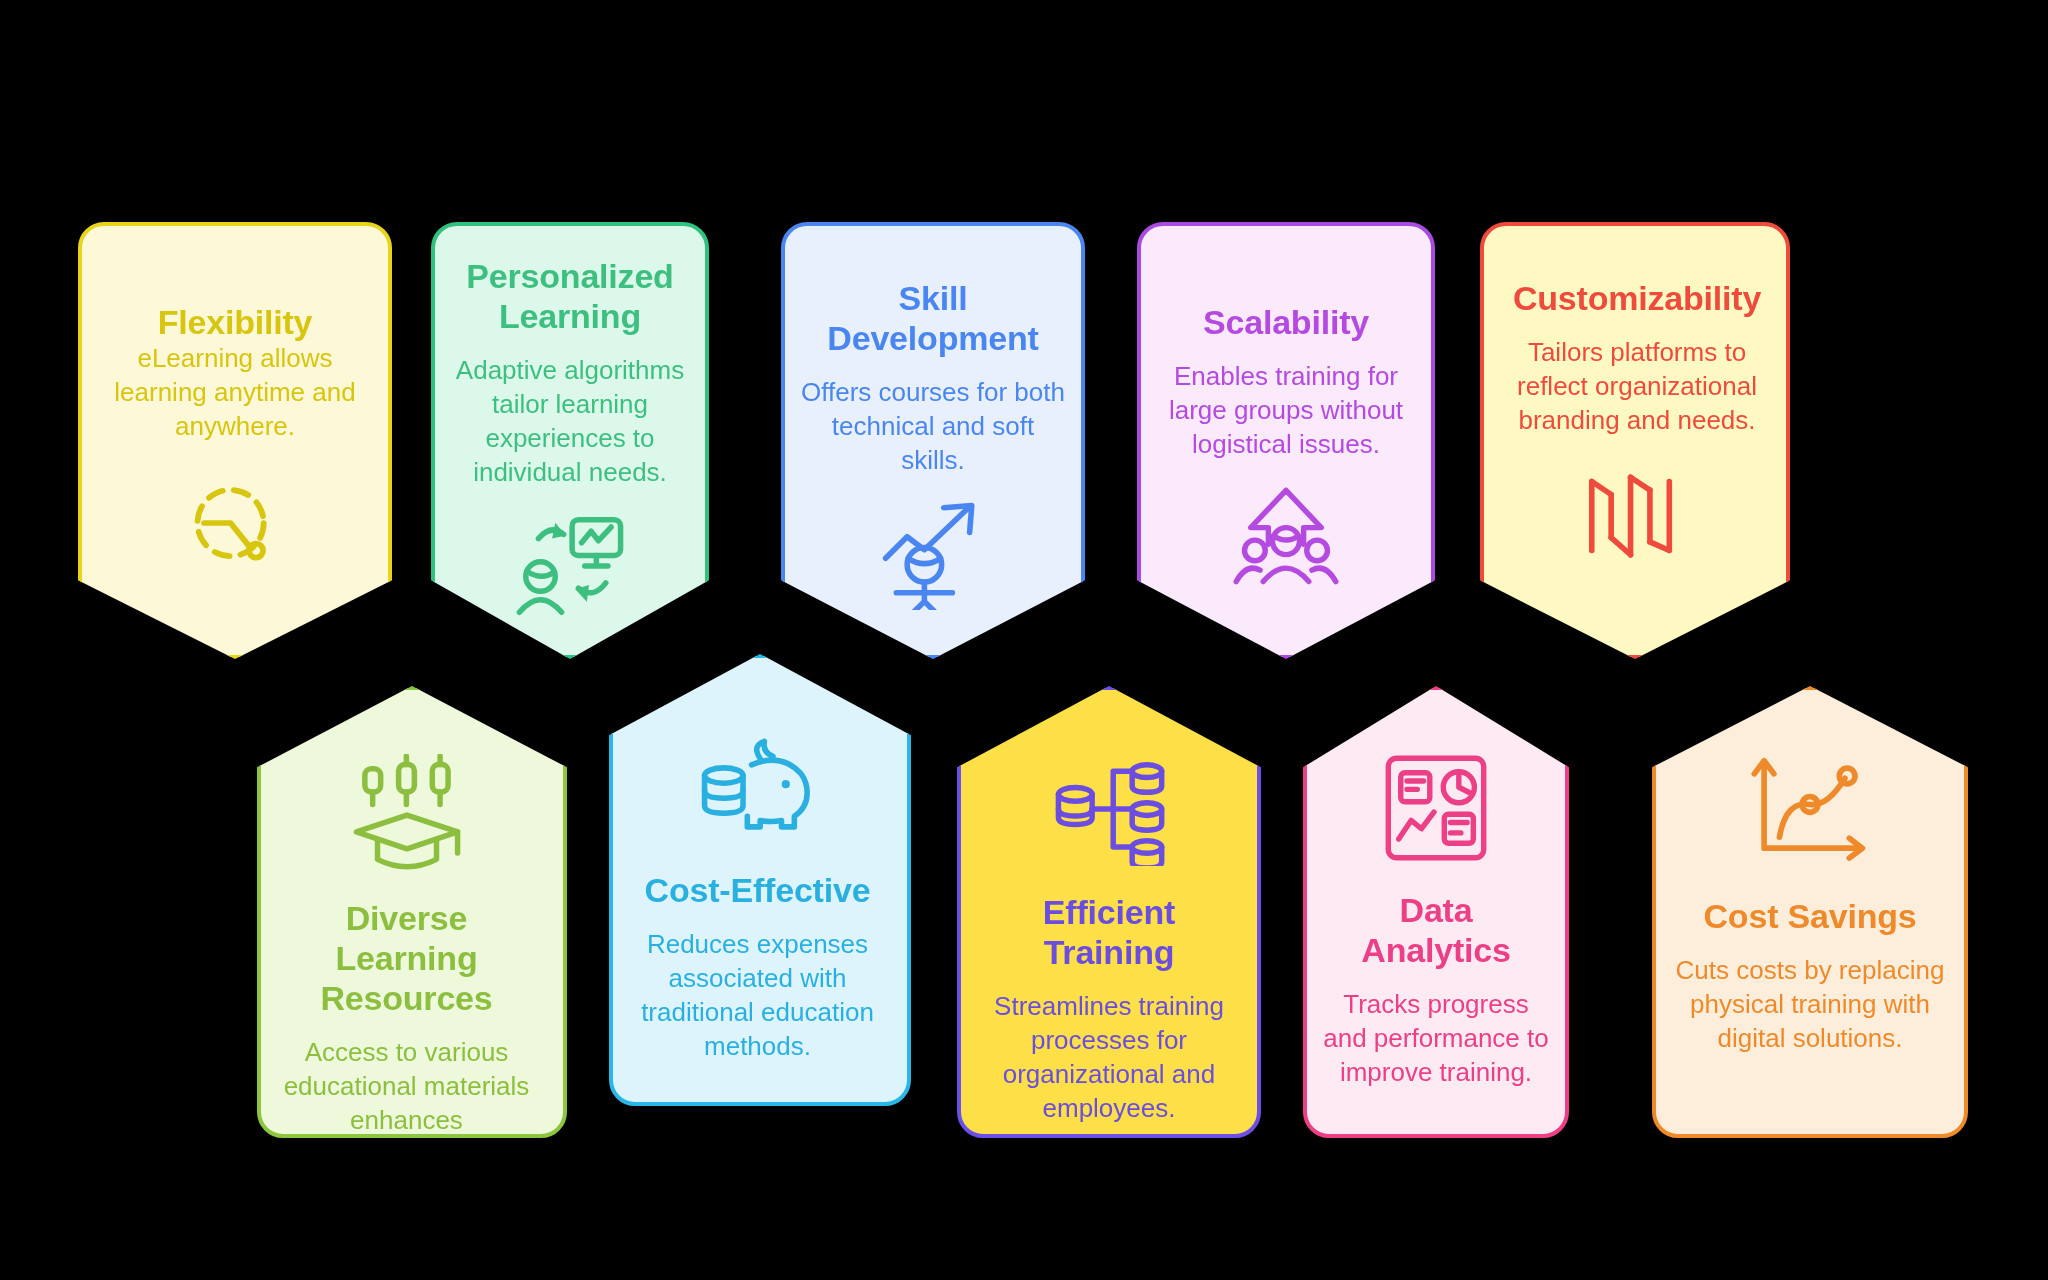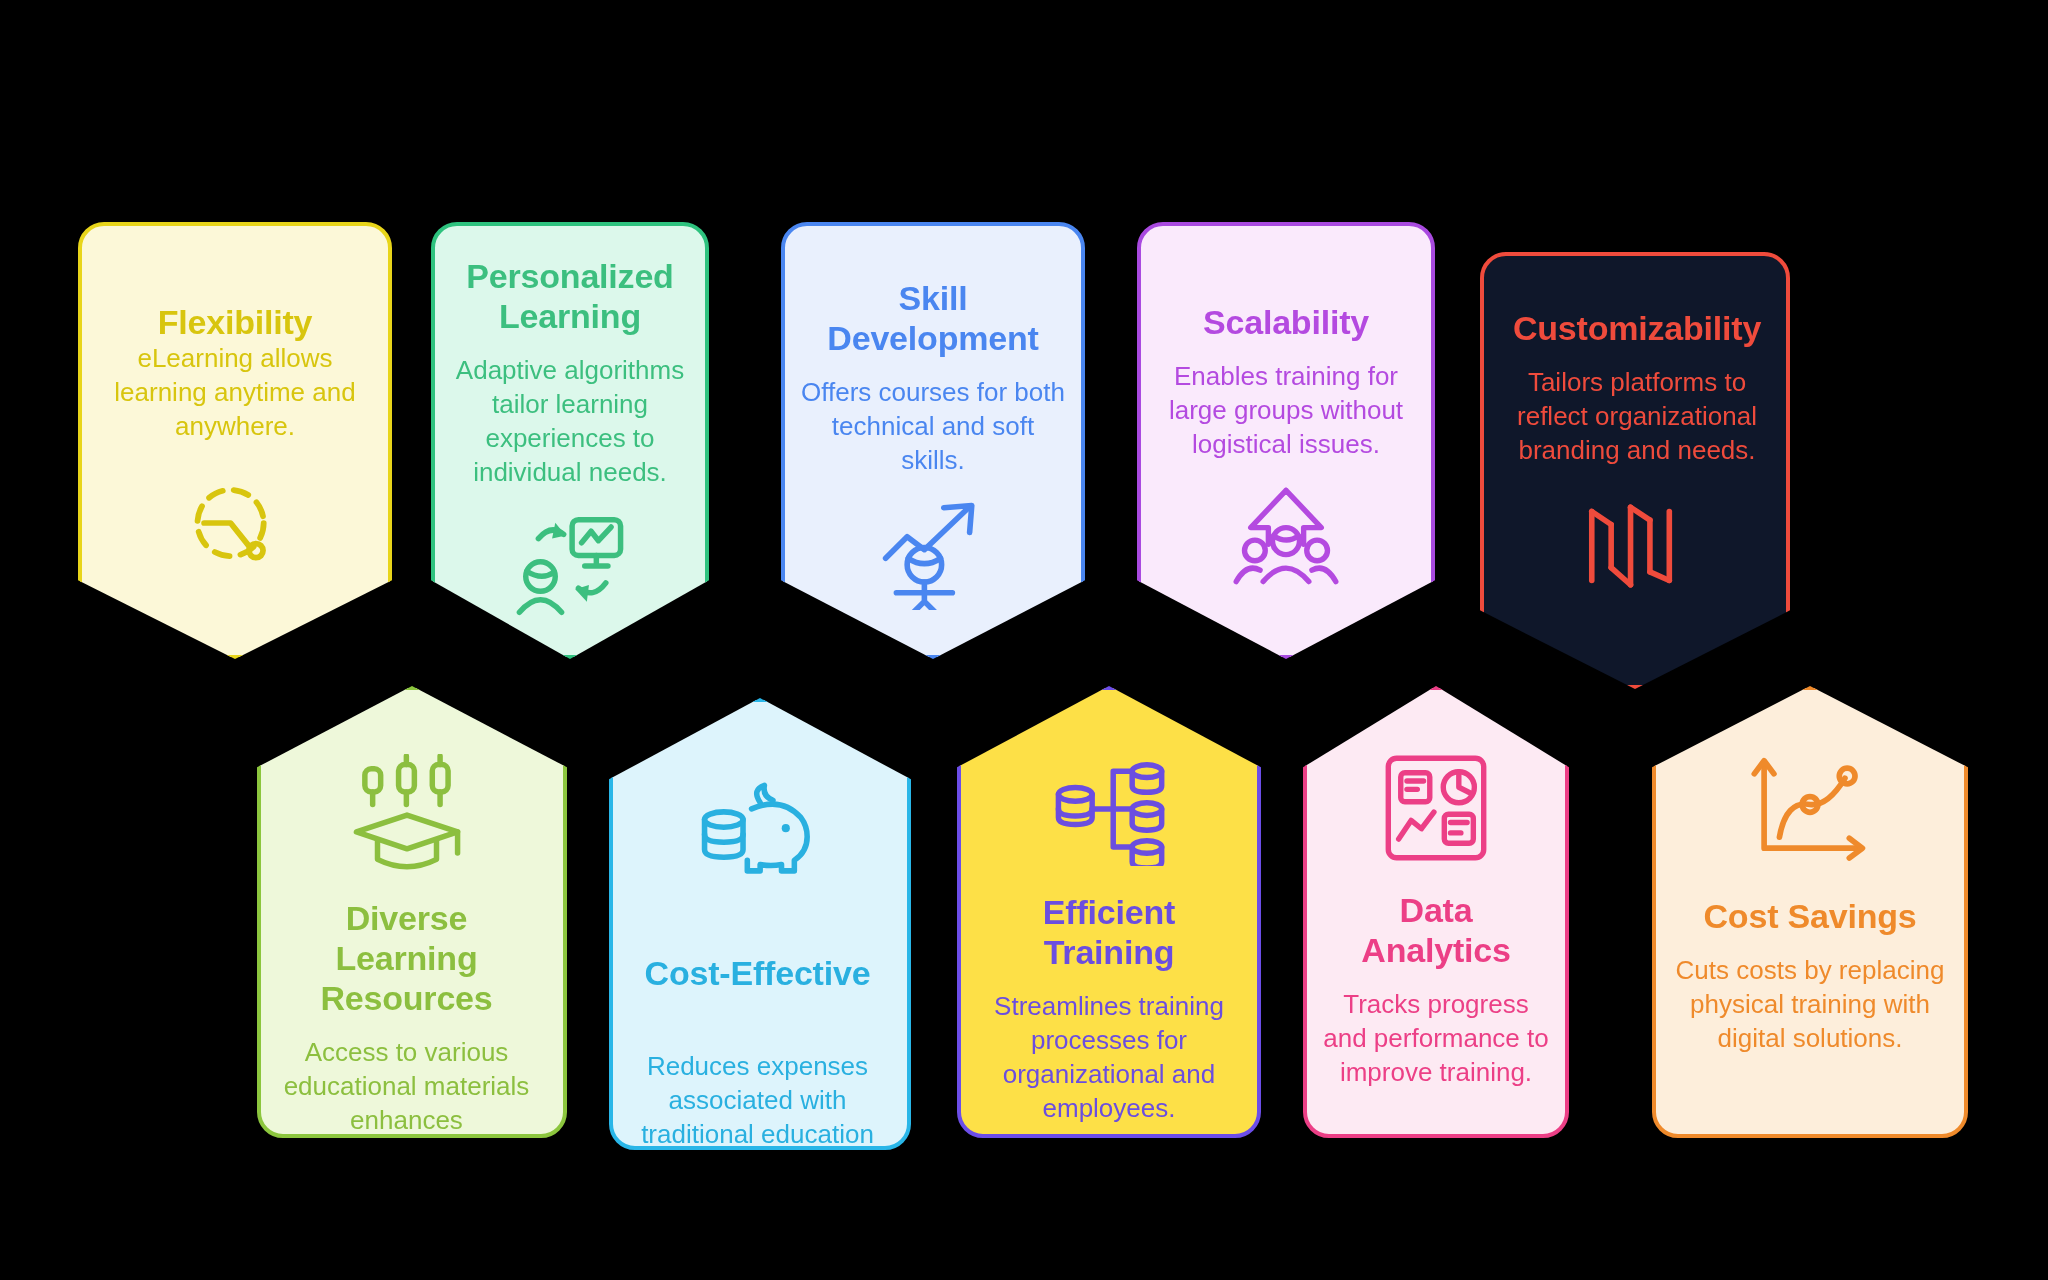--- a/index.html
+++ b/index.html
@@ -110,21 +110,21 @@
         <circle cx="27" cy="27.5" r="6.5" stroke="#b44ae0" fill="none" stroke-width="2.6" stroke-linecap="round" stroke-linejoin="round"></circle>
         <path d="M21 25 q6.5 4 12 0" stroke="#b44ae0" fill="none" stroke-width="2.6" stroke-linecap="round" stroke-linejoin="round"></path>
         <path d="M16 47 q11-13 22 0" stroke="#b44ae0" fill="none" stroke-width="2.6" stroke-linecap="round" stroke-linejoin="round"></path>
         <circle cx="12" cy="32" r="5" stroke="#b44ae0" fill="none" stroke-width="2.6" stroke-linecap="round" stroke-linejoin="round"></circle>
         <path d="M3 47 q5-9 11.5-5.5" stroke="#b44ae0" fill="none" stroke-width="2.6" stroke-linecap="round" stroke-linejoin="round"></path>
         <circle cx="42" cy="32" r="5" stroke="#b44ae0" fill="none" stroke-width="2.6" stroke-linecap="round" stroke-linejoin="round"></circle>
         <path d="M51 47 q-5-9-11.5-5.5" stroke="#b44ae0" fill="none" stroke-width="2.6" stroke-linecap="round" stroke-linejoin="round"></path>
       </svg>
       </div>
     </div>
-    <div class="card top" style="left: 1480px; top: 222px; width: 310px; height: 437px; background: #0f172a; border-color: rgb(239, 75, 60); padding-left: 18px; padding-right: 14px; margin-top: 30px;">
+    <div class="card top" style="left: 1480px; top: 222px; width: 310px; height: 437px; background: #fef9c3; border-color: rgb(239, 75, 60); padding-left: 18px; padding-right: 14px;">
       <div class="card-title" style="color: rgb(239, 75, 60); font-size: 34px; margin-top: 52px;">Customizability</div>
       <div class="card-desc" style="color: rgb(239, 75, 60); font-size: 26px; margin-top: 18px;">Tailors platforms to reflect organizational branding and needs.</div>
       <div class="icon-wrap" style="margin-top: 22px;">
       <svg width="112" height="112" viewBox="0 0 52 40">
         <path d="M5 4 L5 36" stroke="#ef4b3c" fill="none" stroke-width="2.6" stroke-linecap="round" stroke-linejoin="round"></path>
         <path d="M14 10 L14 30" stroke="#ef4b3c" fill="none" stroke-width="2.6" stroke-linecap="round" stroke-linejoin="round"></path>
         <path d="M23 2 L23 38" stroke="#ef4b3c" fill="none" stroke-width="2.6" stroke-linecap="round" stroke-linejoin="round"></path>
         <path d="M32 8 L32 32" stroke="#ef4b3c" fill="none" stroke-width="2.6" stroke-linecap="round" stroke-linejoin="round"></path>
         <path d="M41 4 L41 36" stroke="#ef4b3c" fill="none" stroke-width="2.6" stroke-linecap="round" stroke-linejoin="round"></path>
         <path d="M5 4 L14 10 M14 30 L23 38 M23 2 L32 8 M32 32 L41 36" stroke="#ef4b3c" fill="none" stroke-width="2.6" stroke-linecap="round" stroke-linejoin="round"></path>
@@ -141,21 +141,21 @@
         <rect x="40" y="3" width="7.5" height="13" rx="3" stroke="#8cbf3f" fill="none" stroke-width="2.6" stroke-linecap="round" stroke-linejoin="round"></rect>
         <path d="M43.7 16 L43.7 22 M43.7 3 L43.7 -1" stroke="#8cbf3f" fill="none" stroke-width="2.6" stroke-linecap="round" stroke-linejoin="round"></path>
         <path d="M28 27 L52 35 L28 43 L4 35 Z" stroke="#8cbf3f" fill="none" stroke-width="2.6" stroke-linecap="round" stroke-linejoin="round"></path>
         <path d="M14 39 L14 48 q14 7 28 0 L42 39" stroke="#8cbf3f" fill="none" stroke-width="2.6" stroke-linecap="round" stroke-linejoin="round"></path>
         <path d="M52 35 L52 45" stroke="#8cbf3f" fill="none" stroke-width="2.6" stroke-linecap="round" stroke-linejoin="round"></path>
       </svg>
       </div>
       <div class="card-title" style="color: rgb(140, 191, 63); font-size: 34px; margin-top: 26px;">Diverse Learning Resources</div>
       <div class="card-desc" style="color: rgb(140, 191, 63); font-size: 26px; margin-top: 18px;">Access to various educational materials enhances engagement.</div>
     </div>
-    <div class="card bottom" style="left: 609px; top: 698px; width: 302px; height: 452px; background: rgb(221, 244, 252); border-color: rgb(41, 182, 232); padding-left: 9px; padding-right: 14px; gap: 39px;">
+    <div class="card bottom" style="left: 609px; top: 654px; width: 302px; height: 452px; background: rgb(221, 244, 252); border-color: rgb(41, 182, 232); padding-left: 9px; padding-right: 14px;">
       <div class="icon-wrap" style="margin-top: 62px;">
       <svg width="124" height="124" viewBox="0 0 58 46">
         <path d="M26 15 q14-6 23 4 q3 4 3 9 q0 7-6 11 l0 5 l-6 0 l0-3 q-5 1-10 0 l0 3 l-6 0 l0-5" stroke="#29b0e0" fill="none" stroke-width="2.6" stroke-linecap="round" stroke-linejoin="round"></path>
         <circle cx="42" cy="24" r="1.9" fill="#29b0e0" stroke="none"></circle>
         <path d="M30 12 q-4-6 2-8 q-1 5 4 7" stroke="#29b0e0" fill="none" stroke-width="2.6" stroke-linecap="round" stroke-linejoin="round"></path>
         <ellipse cx="13" cy="20" rx="9" ry="3.6" stroke="#29b0e0" fill="none" stroke-width="2.6" stroke-linecap="round" stroke-linejoin="round"></ellipse>
         <path d="M4 20 L4 27 q0 3.6 9 3.6 q9 0 9-3.6 L22 20" stroke="#29b0e0" fill="none" stroke-width="2.6" stroke-linecap="round" stroke-linejoin="round"></path>
         <path d="M4 27 L4 34 q0 3.6 9 3.6 q9 0 9-3.6 L22 27" stroke="#29b0e0" fill="none" stroke-width="2.6" stroke-linecap="round" stroke-linejoin="round"></path>
       </svg>
       </div>

